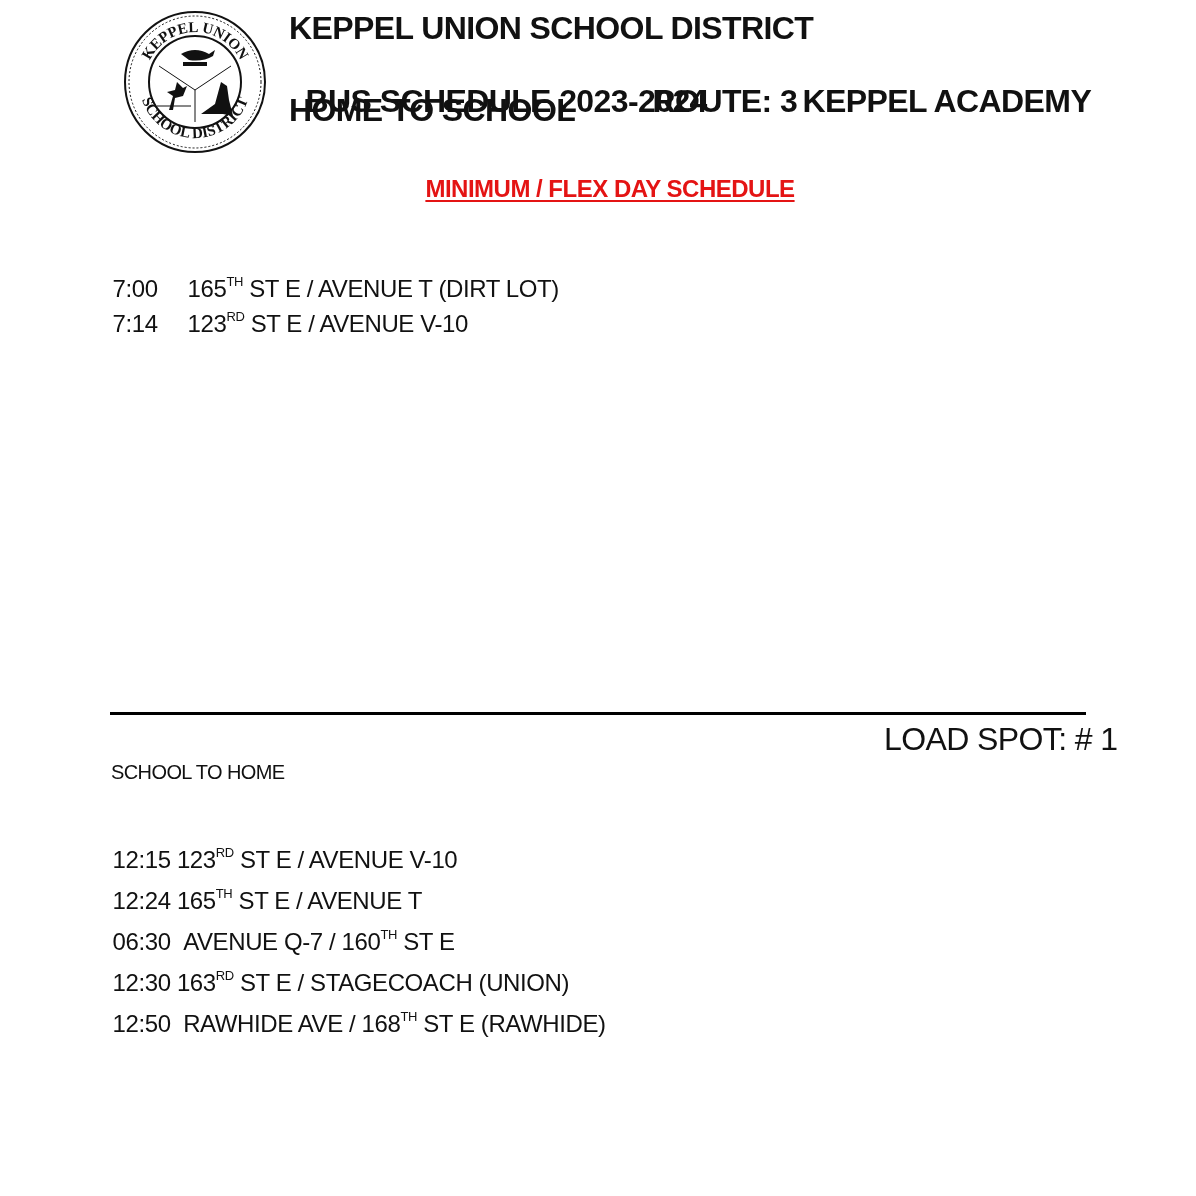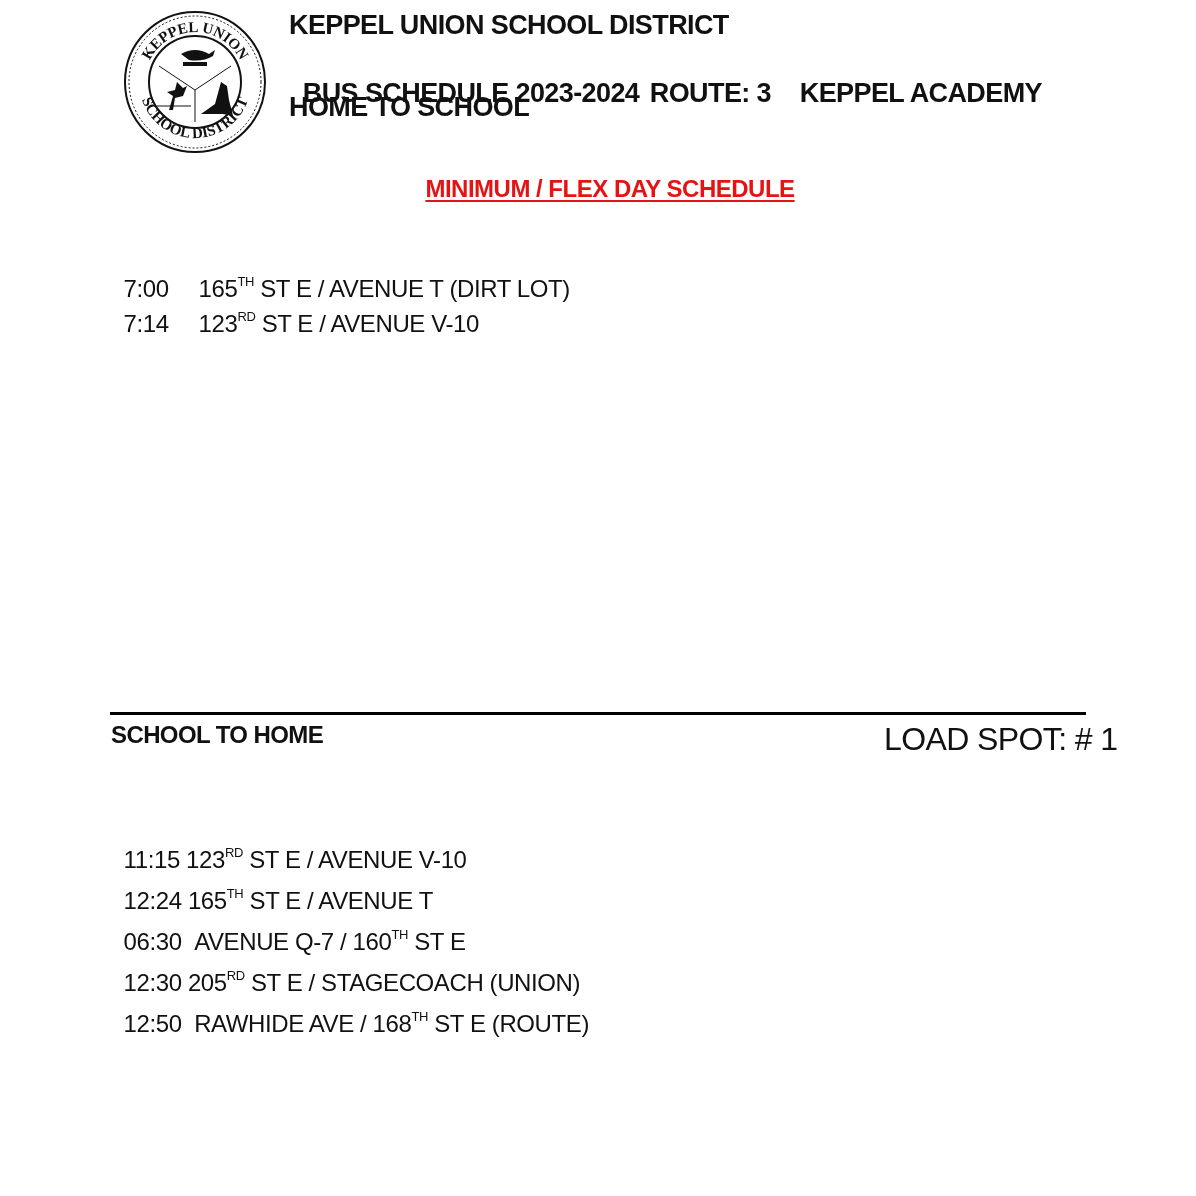--- a/index.html
+++ b/index.html
@@ -1,34 +1,34 @@
 <!DOCTYPE html>
 <html><head>
   <meta charset="utf-8">
   <style>
     html, body { margin: 0; padding: 0; background: #ffffff; }
     body { width: 1196px; height: 1196px; position: relative; overflow: hidden;
            font-family: "Liberation Sans", "DejaVu Sans", sans-serif; color: #111; }
     .logo { position: absolute; left: 123px; top: 10px; width: 144px; height: 144px; }
-    .hdr { position: absolute; left: 289px; font-weight: bold; font-size: 27px;
+    .hdr { position: absolute; left: 289px; font-weight: bold; font-size: 32px;
            letter-spacing: -0.6px; line-height: 1; white-space: pre; }
     .hdr1 { top: 12px; }
     .hdr2 { top: 53px; }
     .hdr3 { top: 94px; }
     .hdr2 span { display: inline-block; }
     .flex-title { position: absolute; left: 0; width: 1220px; top: 175px; text-align: center;
                   color: #e41414; font-weight: bold; font-size: 24px; letter-spacing: -0.5px;
                   text-decoration: underline; text-underline-offset: 3px; text-decoration-thickness: 2px; }
-    .stop { position: absolute; left: 111px; font-size: 24px; line-height: 1; white-space: pre;
+    .stop { position: absolute; left: 100px; font-size: 24px; line-height: 1; white-space: pre;
             letter-spacing: -0.4px; }
     .stop .time { display: inline-block; }
     .am .time { width: 75px; }
     sup { font-size: 13px; vertical-align: 0; position: relative; top: -11px; }
     .rule { position: absolute; left: 110px; top: 712px; width: 976px; height: 3px; background: #000; }
-    .s2h { position: absolute; left: 111px; top: 721px; font-weight: bold; font-size: 24px; letter-spacing: -0.6px; }
+    .s2h { position: absolute; left: 111px; top: 761px; font-weight: normal; font-size: 20px; letter-spacing: -0.6px; }
     .loadspot { position: absolute; left: 884px; top: 721px; font-weight: normal; font-size: 32px; letter-spacing: -0.6px; }
   </style>
 </head>
 <body>
 
 <div class="logo">
   <svg width="144" height="144" viewBox="0 0 144 144">
     <defs>
       <path id="arcTop" d="M 22 72 A 50 50 0 0 1 122 72"></path>
       <path id="arcBot" d="M 16 72 A 56 56 0 0 0 128 72"></path>
@@ -69,26 +69,26 @@
 </div>
 <div class="stop am" style="top:288px">
   <span class="time">7:14</span><span><span>123</span><sup>RD</sup><span> ST E / AVENUE V-10</span></span>
 </div>
 
 <div class="rule"></div>
 <div class="s2h">SCHOOL TO HOME</div>
 <div class="loadspot">LOAD SPOT: # 1</div>
 
 <div class="stop" style="top:824px">
-  <span class="time">11:15 </span><span><span>123</span><sup>RD</sup><span> ST E / AVENUE V-10</span></span>
+  <span class="time">12:15 </span><span><span>123</span><sup>RD</sup><span> ST E / AVENUE V-10</span></span>
 </div>
 <div class="stop" style="top:865px">
   <span class="time">12:24 </span><span><span>165</span><sup>TH</sup><span> ST E / AVENUE T</span></span>
 </div>
 <div class="stop" style="top:906px">
   <span class="time">06:30  </span><span><span>AVENUE Q-7 / 160</span><sup>TH</sup><span> ST E</span></span>
 </div>
 <div class="stop" style="top:947px">
-  <span class="time">12:30 </span><span><span>205</span><sup>RD</sup><span> ST E / STAGECOACH (UNION)</span></span>
+  <span class="time">12:30 </span><span><span>163</span><sup>RD</sup><span> ST E / STAGECOACH (UNION)</span></span>
 </div>
 <div class="stop" style="top:988px">
-  <span class="time">12:50  </span><span><span>RAWHIDE AVE / 168</span><sup>TH</sup><span> ST E (ROUTE)</span></span>
+  <span class="time">12:50  </span><span><span>RAWHIDE AVE / 168</span><sup>TH</sup><span> ST E (RAWHIDE)</span></span>
 </div>
 
 </body></html>

